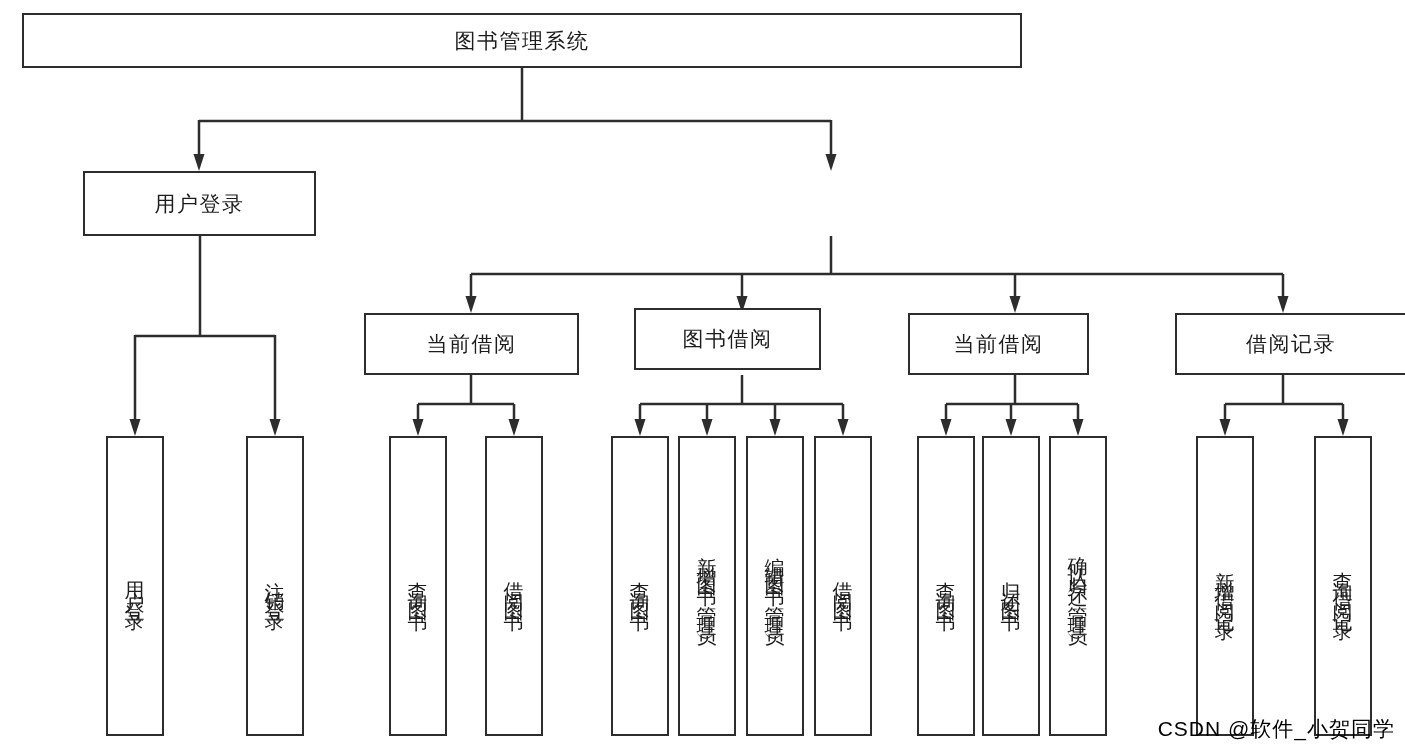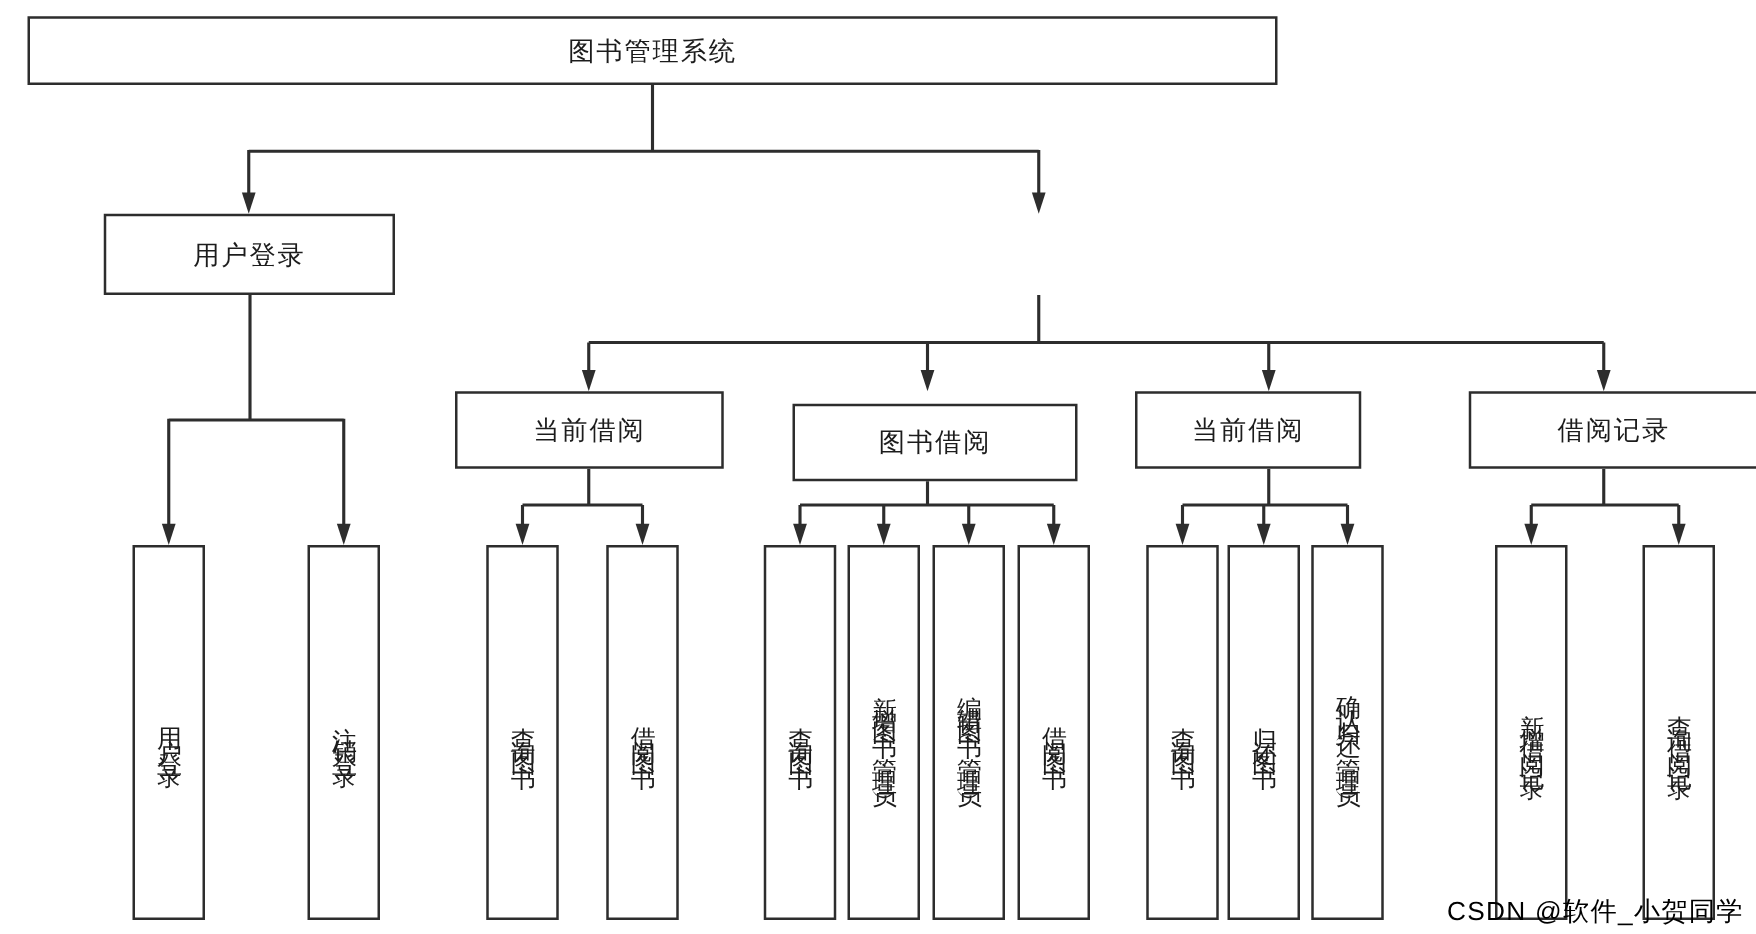--- a/index.html
+++ b/index.html
@@ -107,21 +107,21 @@
       <polygon points="1219.5,419 1230.5,419 1225,436"></polygon>
       <polygon points="1337.5,419 1348.5,419 1343,436"></polygon>
     </g>
   </svg>
 
   <div class="box h" style="left:22px; top:13px; width:1000px; height:55px">图书管理系统</div>
 
   <div class="box h" style="left:83px; top:171px; width:233px; height:65px">用户登录</div>
 
   <div class="box h" style="left:364px; top:313px; width:215px; height:62px">当前借阅</div>
-  <div class="box h" style="left:634px; top:323px; width:228px; height:62px">图书借阅</div>
+  <div class="box h" style="left:634px; top:308px; width:187px; height:62px">图书借阅</div>
   <div class="box h" style="left:908px; top:313px; width:181px; height:62px">当前借阅</div>
   <div class="box h" style="left:1175px; top:313px; width:232px; height:62px">借阅记录</div>
 
   <div class="box v" style="left:106px; top:436px; width:58px; height:300px">用户登录</div>
   <div class="box v" style="left:246px; top:436px; width:58px; height:300px">注销登录</div>
 
   <div class="box v" style="left:389px; top:436px; width:58px; height:300px">查询图书</div>
   <div class="box v" style="left:485px; top:436px; width:58px; height:300px">借阅图书</div>
 
   <div class="box v" style="left:611px; top:436px; width:58px; height:300px">查询图书</div>

